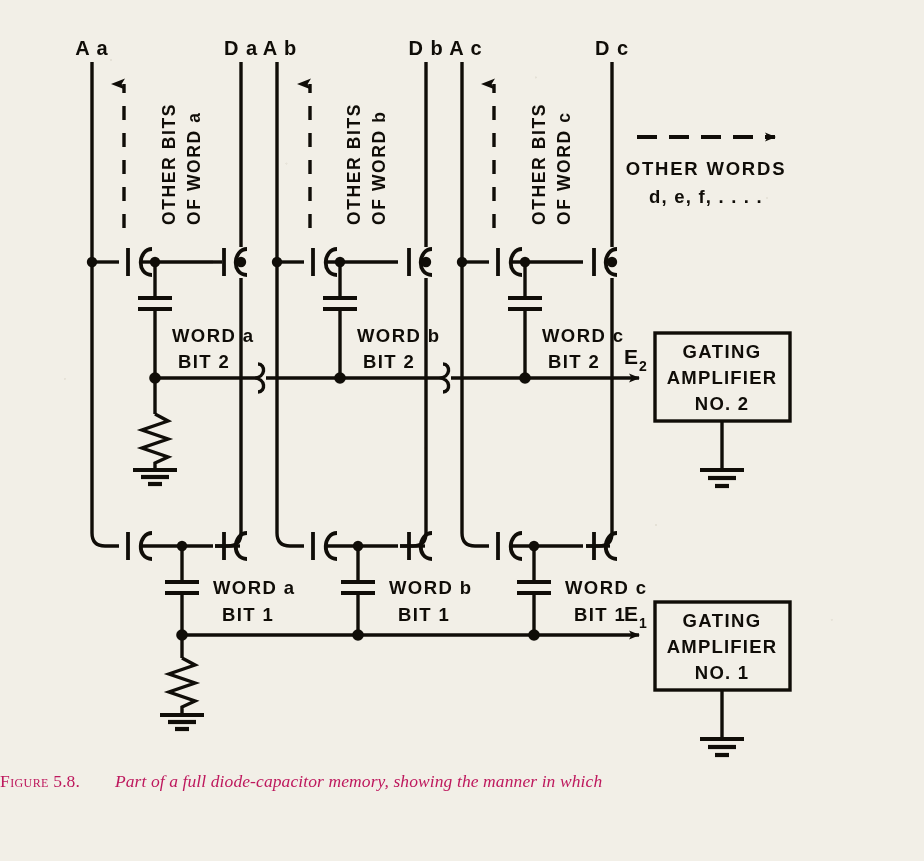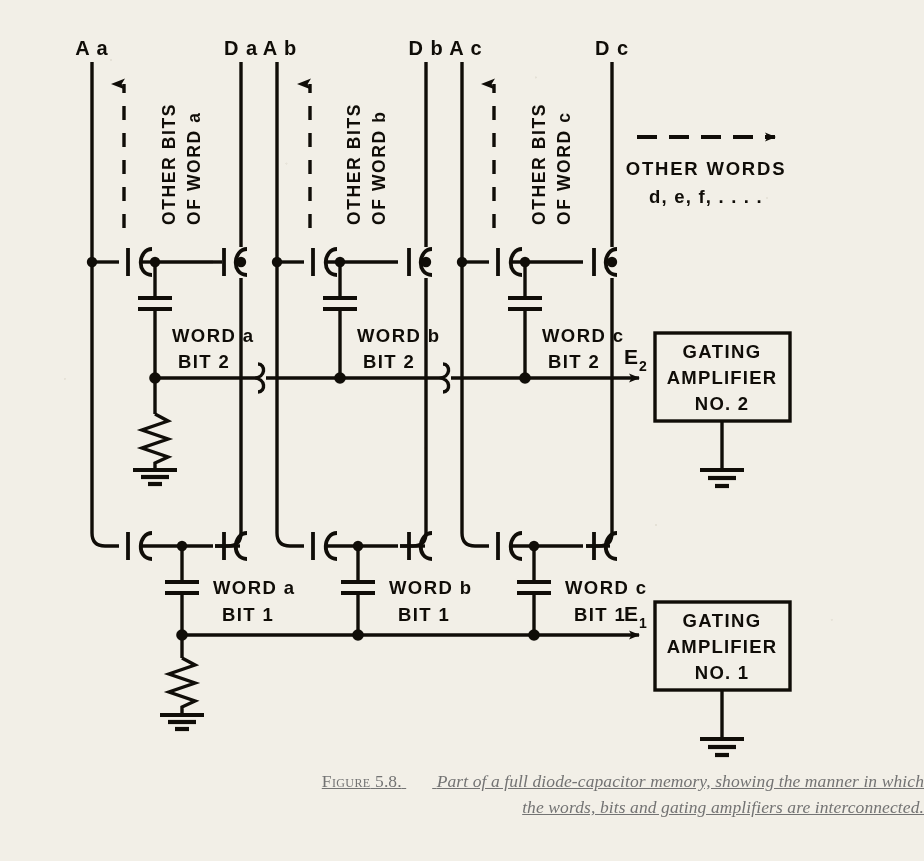--- a/index.html
+++ b/index.html
@@ -26,24 +26,23 @@
       radial-gradient(circle at 71% 61%, #cec8b9 0 1px, transparent 1.2px),
       radial-gradient(circle at 90% 72%, #d4cec0 0 1px, transparent 1.2px),
       radial-gradient(circle at 18% 83%, #d1cbbc 0 1px, transparent 1.2px),
       radial-gradient(circle at 62% 91%, #d7d1c3 0 1px, transparent 1.2px);
   }
   #figure-svg{position:absolute;left:0;top:0;}
   .caption{
     position:absolute;
     left:0;right:0;
     top:768px;
-    text-align:right;
+    text-align:left;
     font-family:"Liberation Serif", serif;
-    color:#737373;
-    text-decoration:underline;
+    color:#be185d;
   }
   .caption-line{font-style:italic;font-size:17.5px;line-height:26px;letter-spacing:.1px;}
   .caption-label{font-style:normal;font-variant:small-caps;letter-spacing:.4px;}
   .caption-num{font-style:normal;}
   .cap-gap{display:inline-block;width:26px;}
 </style>
 </head>
 <body>
 
 <div id="paper-noise"></div>
@@ -338,14 +337,13 @@
   </g>
 </svg>
 
 <div class="caption">
   <div class="caption-line">
     <span class="caption-label">Figure</span>
     <span class="caption-num">5.8.</span>
     <span class="cap-gap"></span>
     <span>Part of a full diode-capacitor memory, showing the manner in which</span>
   </div>
-  <div class="caption-line">the words, bits and gating amplifiers are interconnected.</div>
 </div>
 
 </body></html>

